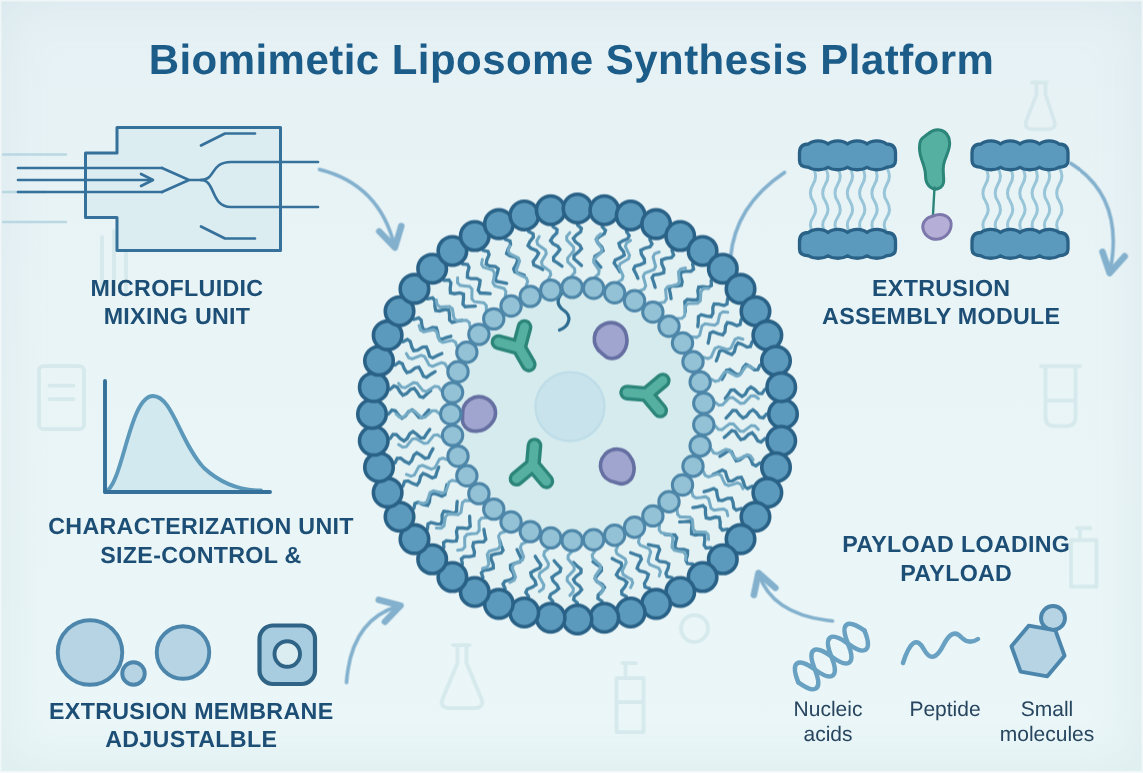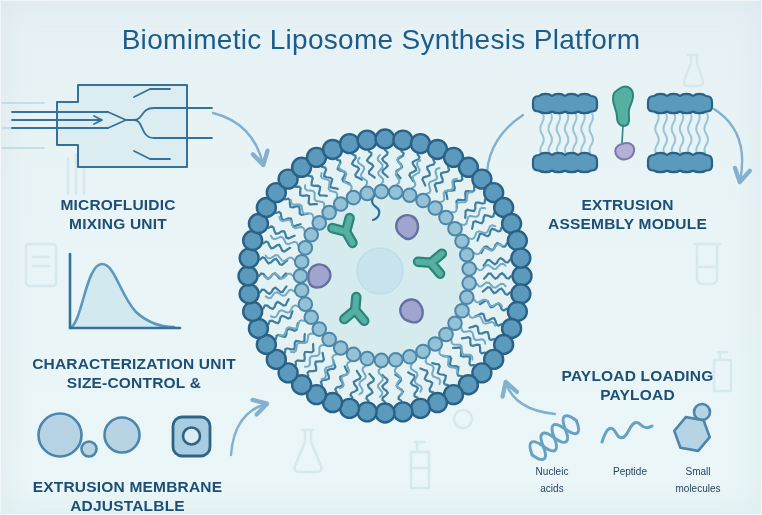--- a/index.html
+++ b/index.html
@@ -5,29 +5,29 @@
   html,body{margin:0;padding:0;background:#ffffff;}
   .canvas{
     position:relative;width:762px;height:515px;overflow:hidden;
     background:linear-gradient(180deg,#e6f1f5 0%,#e9f4f6 40%,#eaf6f7 100%);
     font-family:"Liberation Sans", sans-serif;
     box-shadow:inset 0 0 0 1px rgba(255,255,255,.55), inset 0 0 34px rgba(140,180,195,.16);
   }
   svg{position:absolute;overflow:visible;display:block;}
   .page-title{
     position:absolute;top:24px;left:0;width:762px;text-align:center;
-    font-size:28px;font-weight:normal;letter-spacing:.3px;color:var(--c-title_text);
+    font-size:28px;font-weight:bold;letter-spacing:.3px;color:var(--c-title_text);
   }
   .mod-label{
     position:absolute;text-align:center;font-weight:bold;
-    font-size:15.5px;line-height:19px;letter-spacing:.2px;color:var(--c-label_text);margin-top:12px;
+    font-size:15.5px;line-height:19px;letter-spacing:.2px;color:var(--c-label_text);
   }
   .item-label{
     position:absolute;text-align:center;font-weight:normal;
-    font-size:10px;line-height:16.5px;color:var(--c-sublabel_text);
+    font-size:14px;line-height:16.5px;color:var(--c-sublabel_text);
   }
   
   .wm{fill:none;stroke:var(--c-watermark);stroke-width:2.5;stroke-linecap:round;stroke-linejoin:round}
   .arrow-line{fill:none;stroke:var(--c-arrow);stroke-width:2.4;stroke-linecap:round;stroke-linejoin:round}
   .arrow-head-path{fill:none;stroke:var(--c-arrow);stroke-width:2;stroke-linecap:round;stroke-linejoin:round}
   .chip-body{fill:var(--c-icon_fill_light);stroke:var(--c-outline_mid);stroke-width:2;stroke-linejoin:round}
   .chan{fill:none;stroke:var(--c-outline_mid);stroke-width:1.8;stroke-linecap:round;stroke-linejoin:round}
   .ghost{fill:none;stroke:var(--c-ghost_line);stroke-width:1.6;stroke-linecap:round}
   .axis{fill:none;stroke:var(--c-outline_mid);stroke-width:2.6;stroke-linecap:round}
   .curve-area{fill:var(--c-curve_fill);stroke:none}

